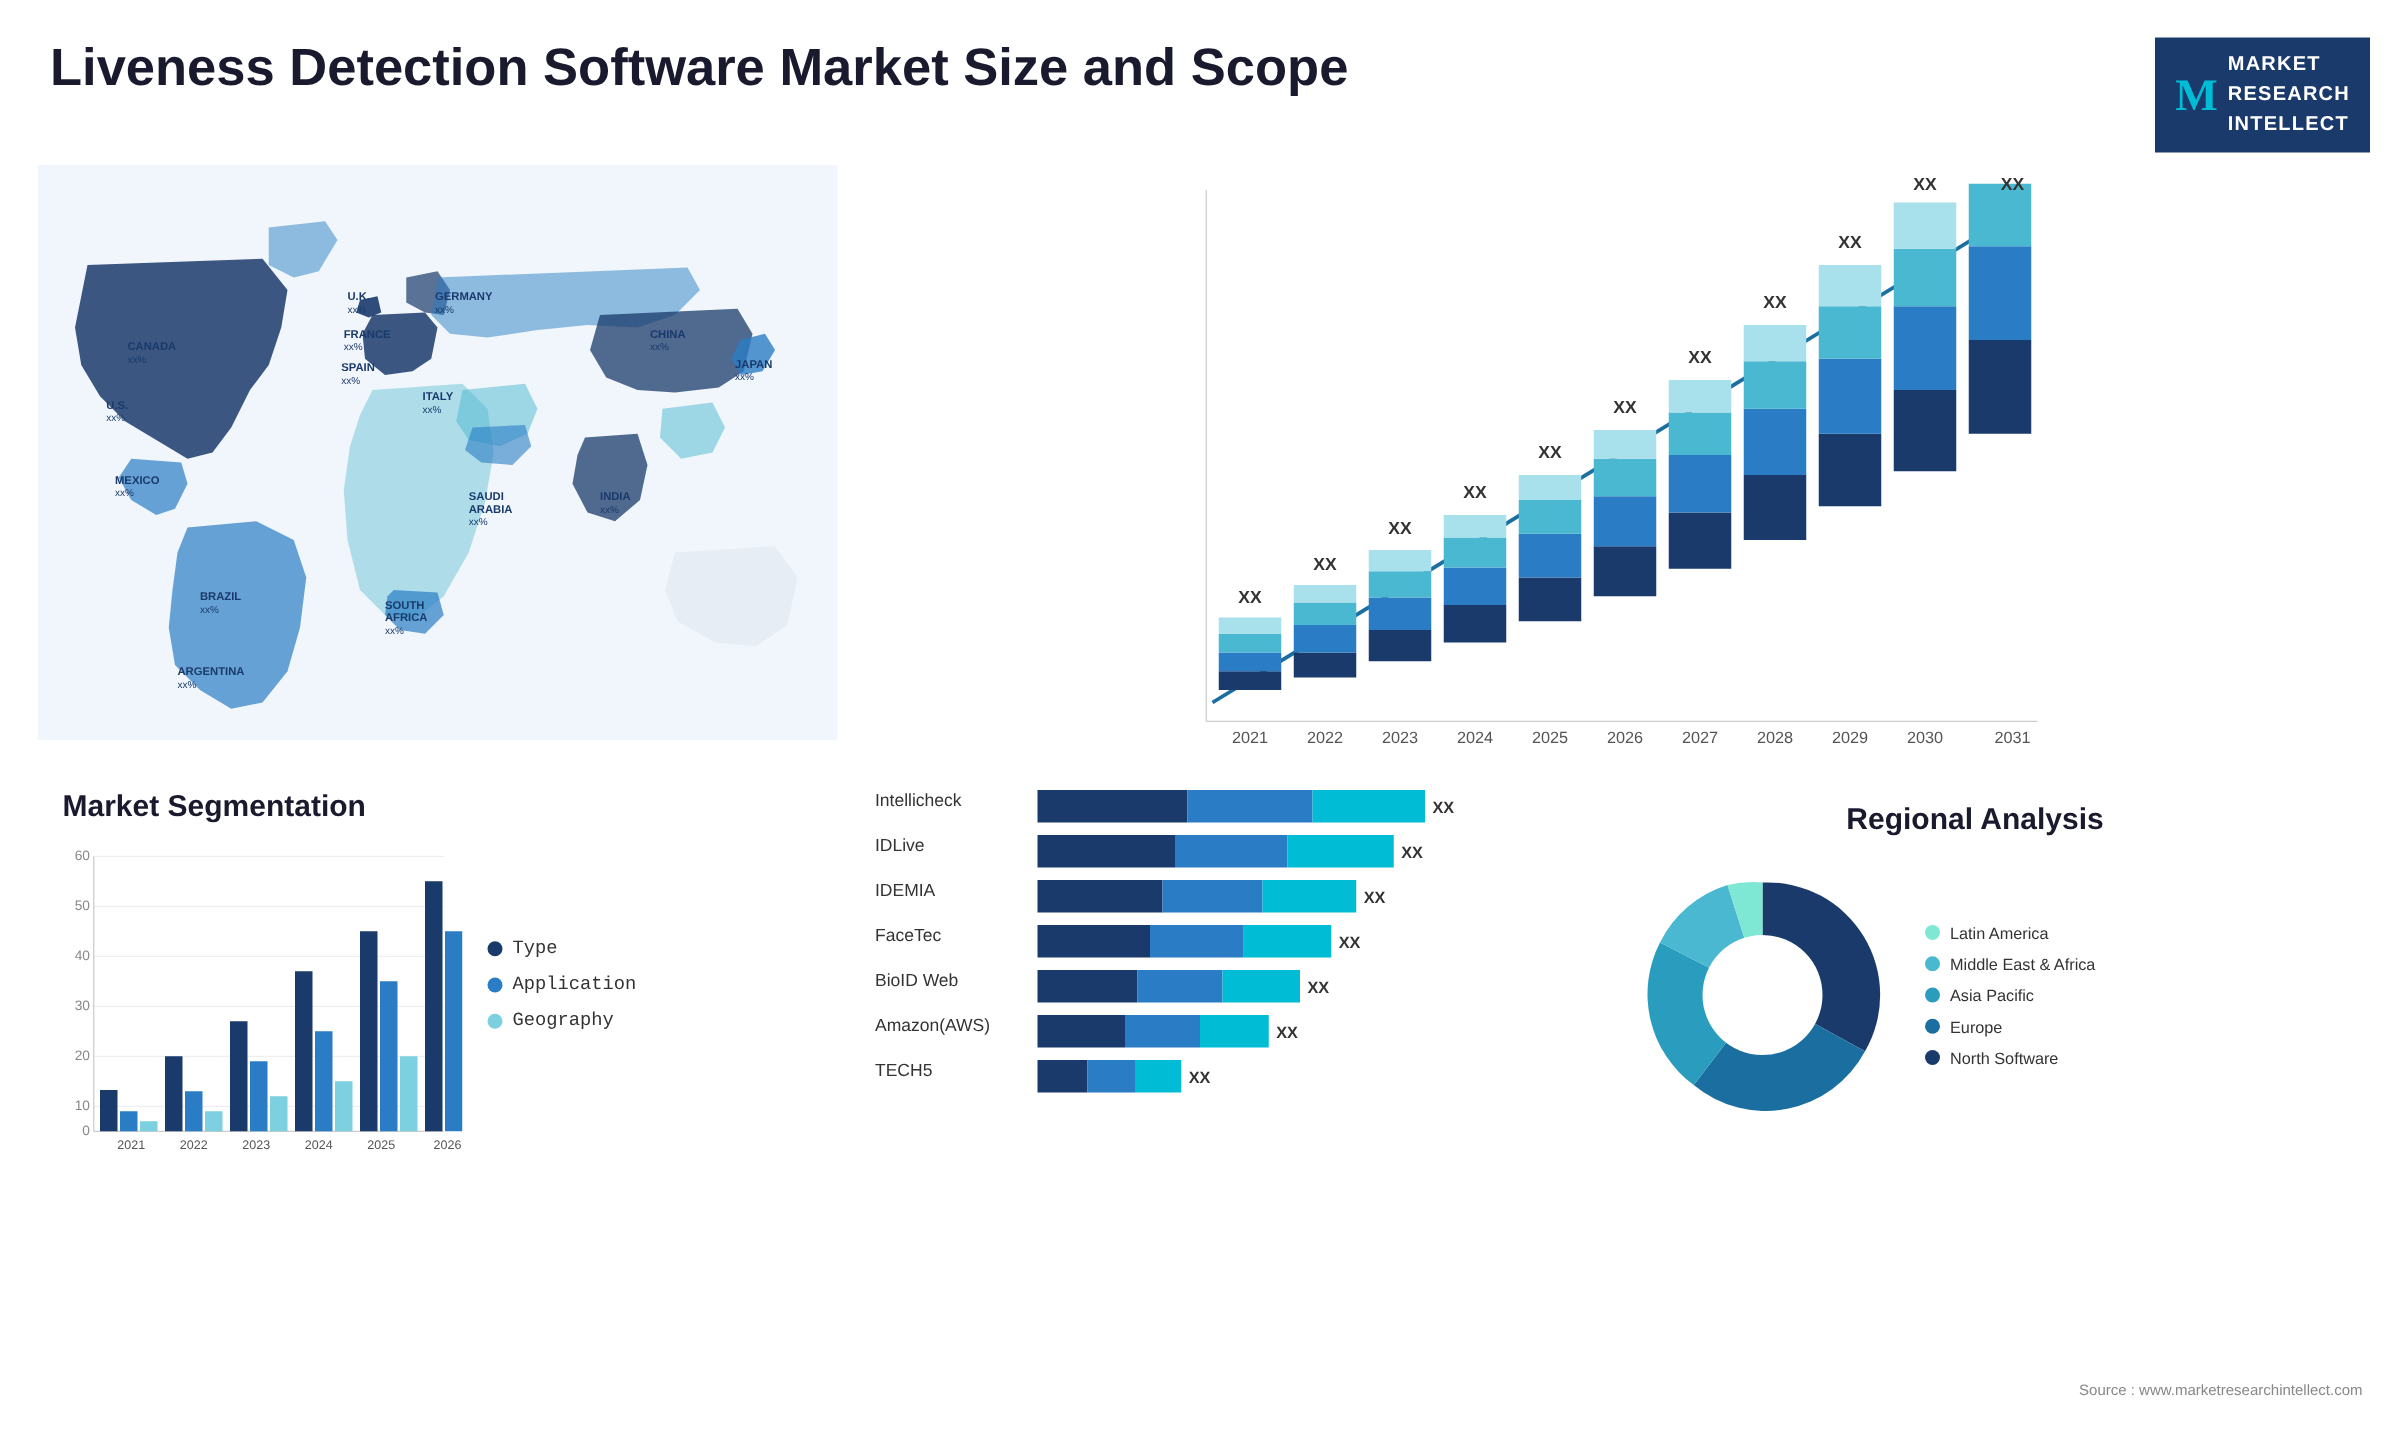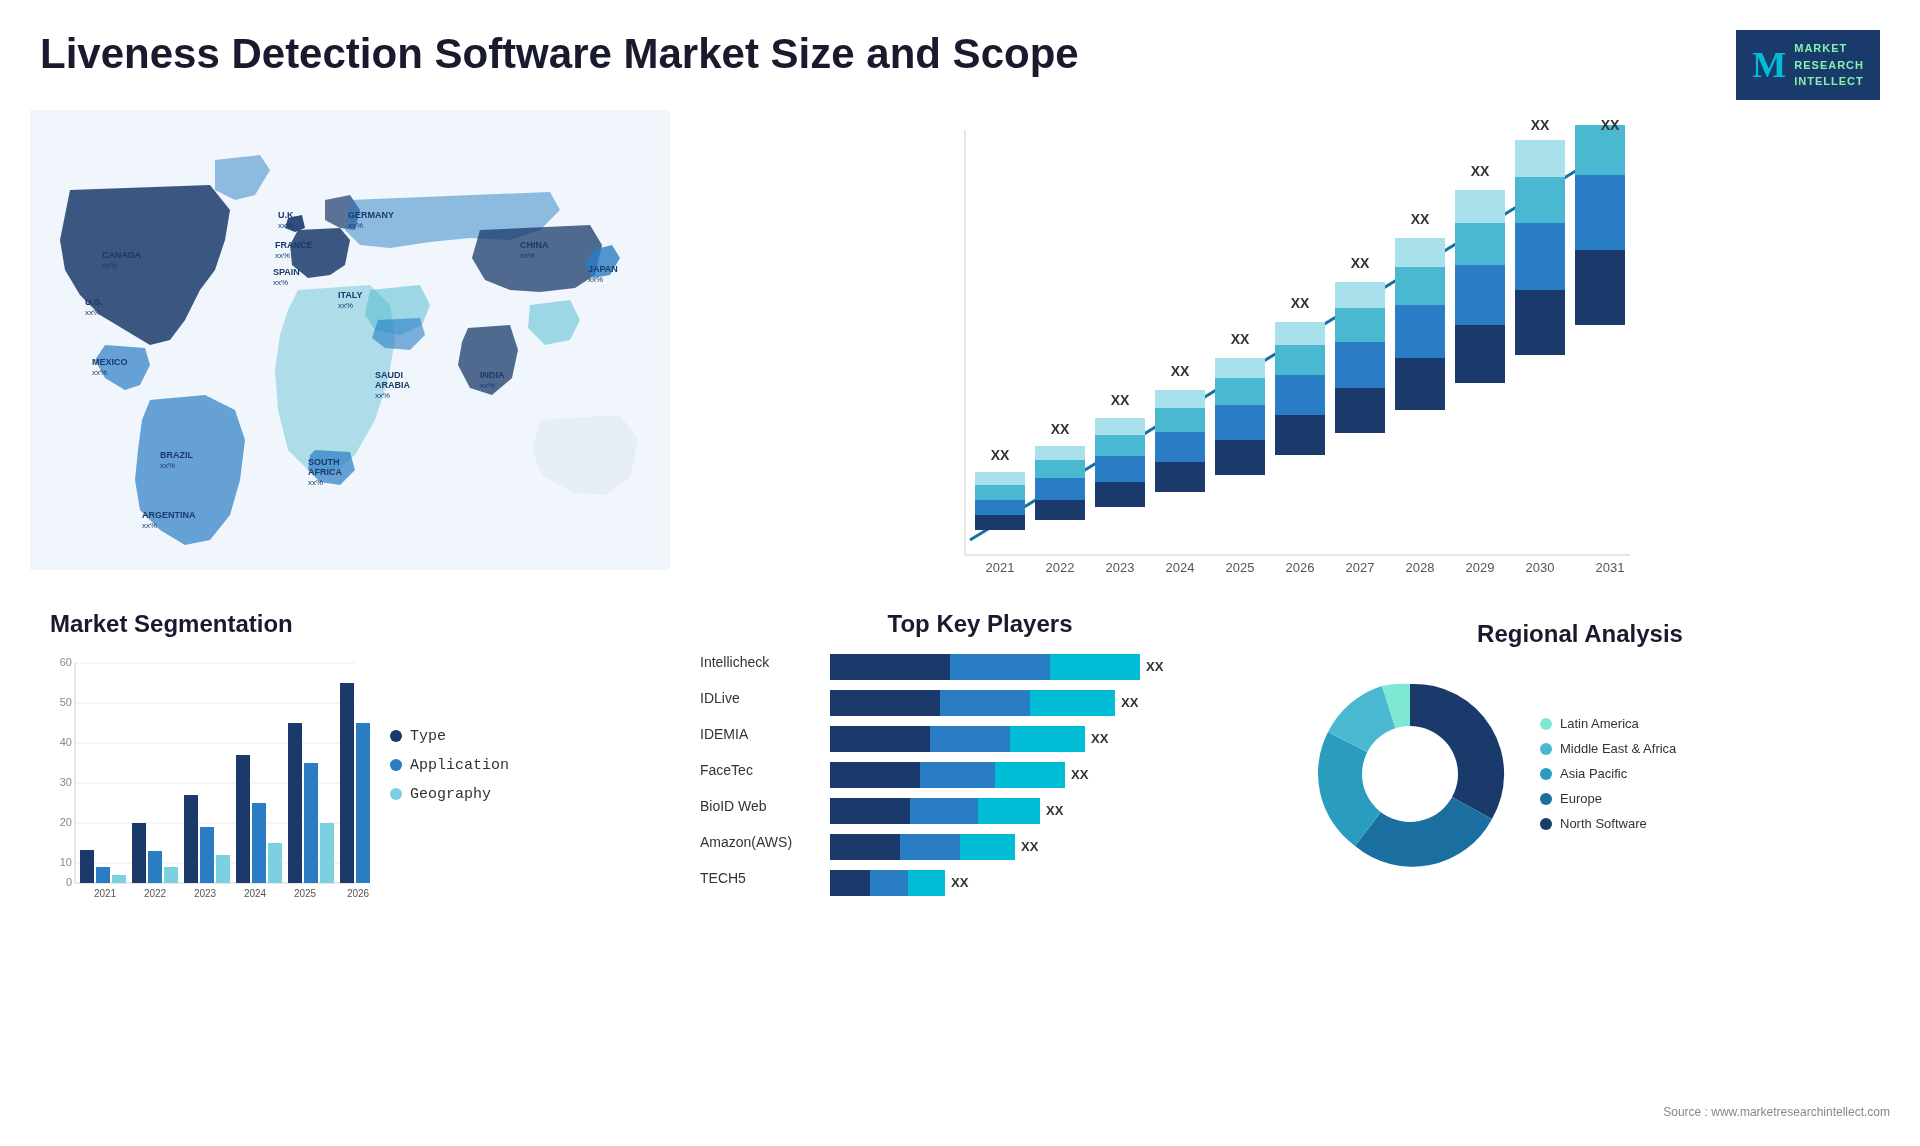--- a/index.html
+++ b/index.html
@@ -10,21 +10,21 @@
       font-family: Arial, sans-serif;
       overflow: hidden;
       position: relative;
     }
 
     
     .header {
       display: flex;
       justify-content: space-between;
       align-items: flex-start;
-      padding: 30px 40px 10px 40px;
+      padding: 30px 24px 10px 40px;
     }
     .page-title {
       font-size: 42px;
       font-weight: 600;
       color: #1a1a2e;
     }
     .logo-area {
       display: flex;
       flex-direction: column;
       align-items: center;
@@ -151,21 +151,21 @@
     }
   </style>
 </head>
 <body>
 
 <div class="header">
   <h1 class="page-title">Liveness Detection Software Market Size and Scope</h1>
   <div class="logo-area">
     <div style="background:#1a3a6b; padding:10px 16px; display:flex; align-items:center; gap:8px;">
       <div style="color:#00bcd4; font-size:36px; font-weight:900; font-family:serif;">M</div>
-      <div style="color:#86efac; font-size:11px; font-weight:700; line-height:1.5; letter-spacing:1px;">
+      <div style="color:#ffffff; font-size:16px; font-weight:700; line-height:1.5; letter-spacing:1px;">
         <span>MARKET</span><br>
         <span>RESEARCH</span><br>
         <span>INTELLECT</span>
       </div>
     </div>
   </div>
 </div>
 
 <div style="display:grid; grid-template-columns:640px 1fr; grid-template-rows:500px auto; padding:0 30px; gap:0;">
 
@@ -398,21 +398,20 @@
           <div class="legend-dot" style="background:#7dd0e0;"></div>
           <span class="legend-label">Geography</span>
         </div>
       </div>
     </div>
   </div>
 
   <div style="display:grid; grid-template-columns:1fr 1fr; padding:0 10px;">
 
     <div class="players-section" style="padding: 0 20px;">
-      <div class="section-title">Top Key Players</div>
 
       <div class="player-row">
         <span class="player-name">Intellicheck</span>
         <div class="player-bar-container">
           <div class="player-bar" style="width:310px;">
             <div class="player-bar-seg1" style="width:120px; height:26px;"></div>
             <div class="player-bar-seg2" style="width:100px; height:26px;"></div>
             <div class="player-bar-seg3" style="width:90px; height:26px;"></div>
           </div>
           <span class="player-xx">XX</span>

